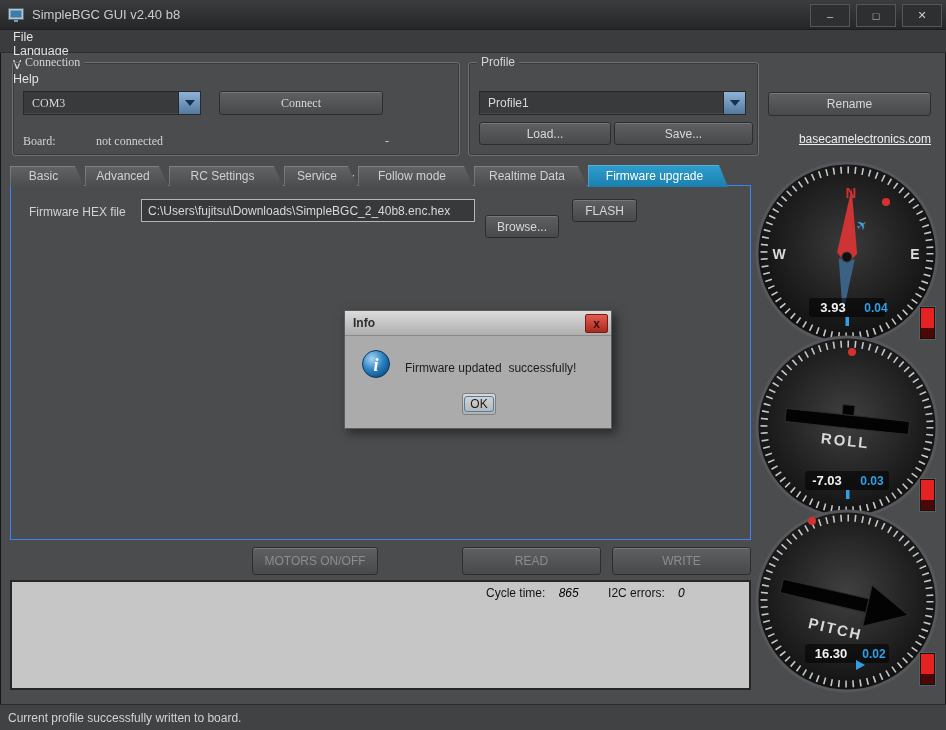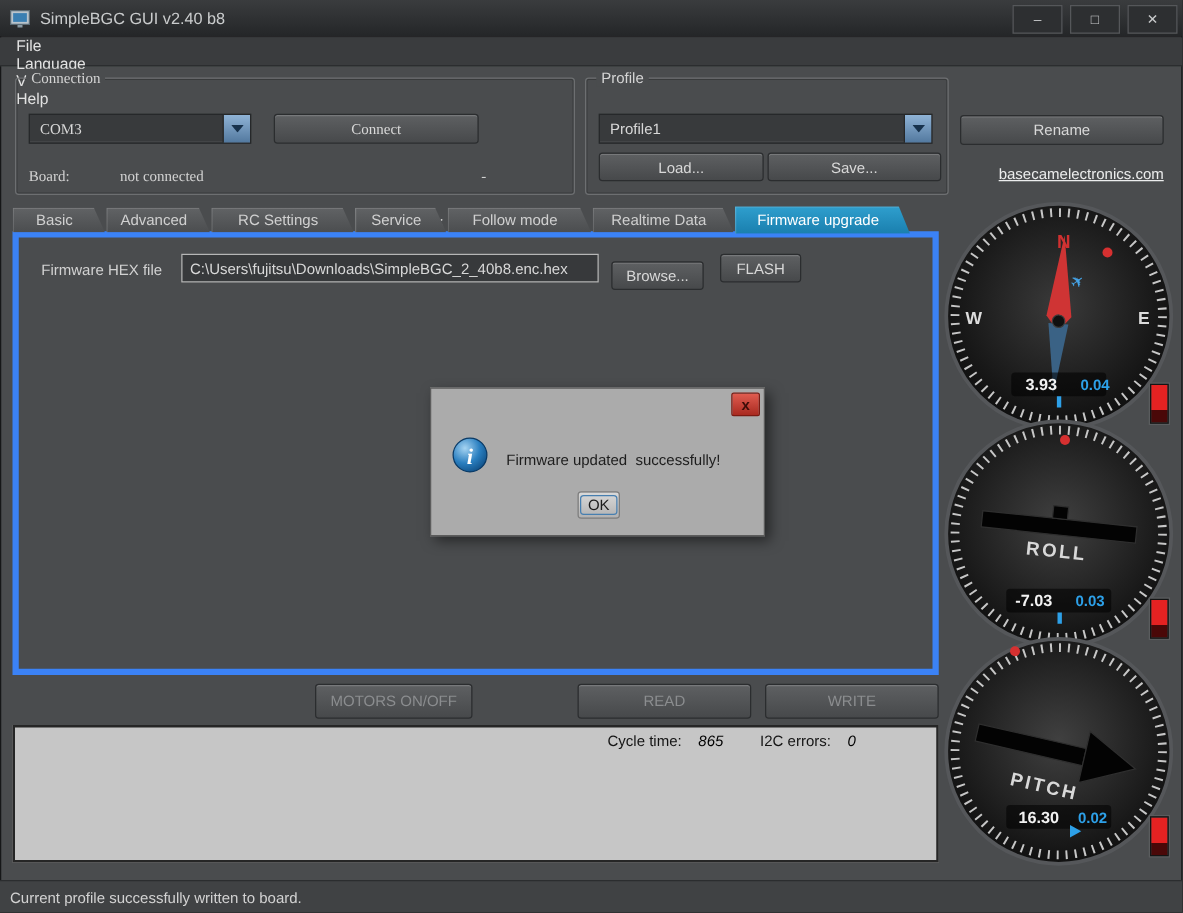--- a/index.html
+++ b/index.html
@@ -68,21 +68,21 @@
     background:linear-gradient(#616365,#4b4d4f); color:#d0d0d0; font-size:12px;
     clip-path:polygon(0 100%, 0 0, calc(100% - 9px) 0, 100% 100%);
     box-shadow: inset 1px 1px 0 rgba(255,255,255,0.18); margin-right:1px; cursor:default;
   }
   .tab span { padding-right:7px; }
   .tab.active {
     height:22px; background:linear-gradient(#2f9fce,#1a7fae); color:#ffffff; margin-bottom:-1px;
   }
   .pane {
     position:absolute; left:10px; top:185px; width:741px; height:355px;
-    border:5px solid #3b82f6; box-sizing:border-box; background:#4a4c4e;
+    border:1px solid #3b82f6; box-sizing:border-box; background:#4a4c4e;
   }
   .pane-label { position:absolute; left:18px; top:19px; font-size:12px; color:#d2d2d2; }
   .text-field {
     position:absolute; left:130px; top:13px; width:334px; height:23px;
     background:#37393b; border:1px solid #b6b6b6; color:#d8d8d8;
     font-size:12px; font-family:inherit; padding:0 6px; box-sizing:border-box;
   }
   
   .dialog {
     position:absolute; left:344px; top:310px; width:266px; height:117px;
@@ -222,25 +222,28 @@
         <span>Realtime Data</span>
       </div>
     <div class="tab active" style="width:140px;">
         <span>Firmware upgrade</span>
       </div>
   </div>
 
   <div class="pane">
     <span class="pane-label">Firmware HEX file</span>
     <input class="text-field" type="text" value="C:\Users\fujitsu\Downloads\SimpleBGC_2_40b8.enc.hex" style="">
-    <button class="btn" style="left:474px; top:19px; width:74px; height:23px;">Browse...</button>
+    <button class="btn" style="left:474px; top:29px; width:74px; height:23px;">Browse...</button>
     <button class="btn" style="left:561px; top:13px; width:65px; height:23px;">FLASH</button>
   </div>
 
   <div class="dialog">
+    <div class="dialog-titlebar">
+      <span>Info</span>
+    </div>
     <button class="dialog-close"><span>x</span></button>
     <svg class="dialog-icon" width="30" height="30" viewBox="0 0 30 30">
       <defs>
         <radialGradient id="ig" cx="35%" cy="30%" r="80%">
           <stop offset="0%" stop-color="#a6d4f2"></stop>
           <stop offset="55%" stop-color="#2a7fc0"></stop>
           <stop offset="100%" stop-color="#0d4a80"></stop>
         </radialGradient>
       </defs>
       <circle cx="15" cy="15" r="13.5" fill="url(#ig)" stroke="#0a3a66"></circle>

